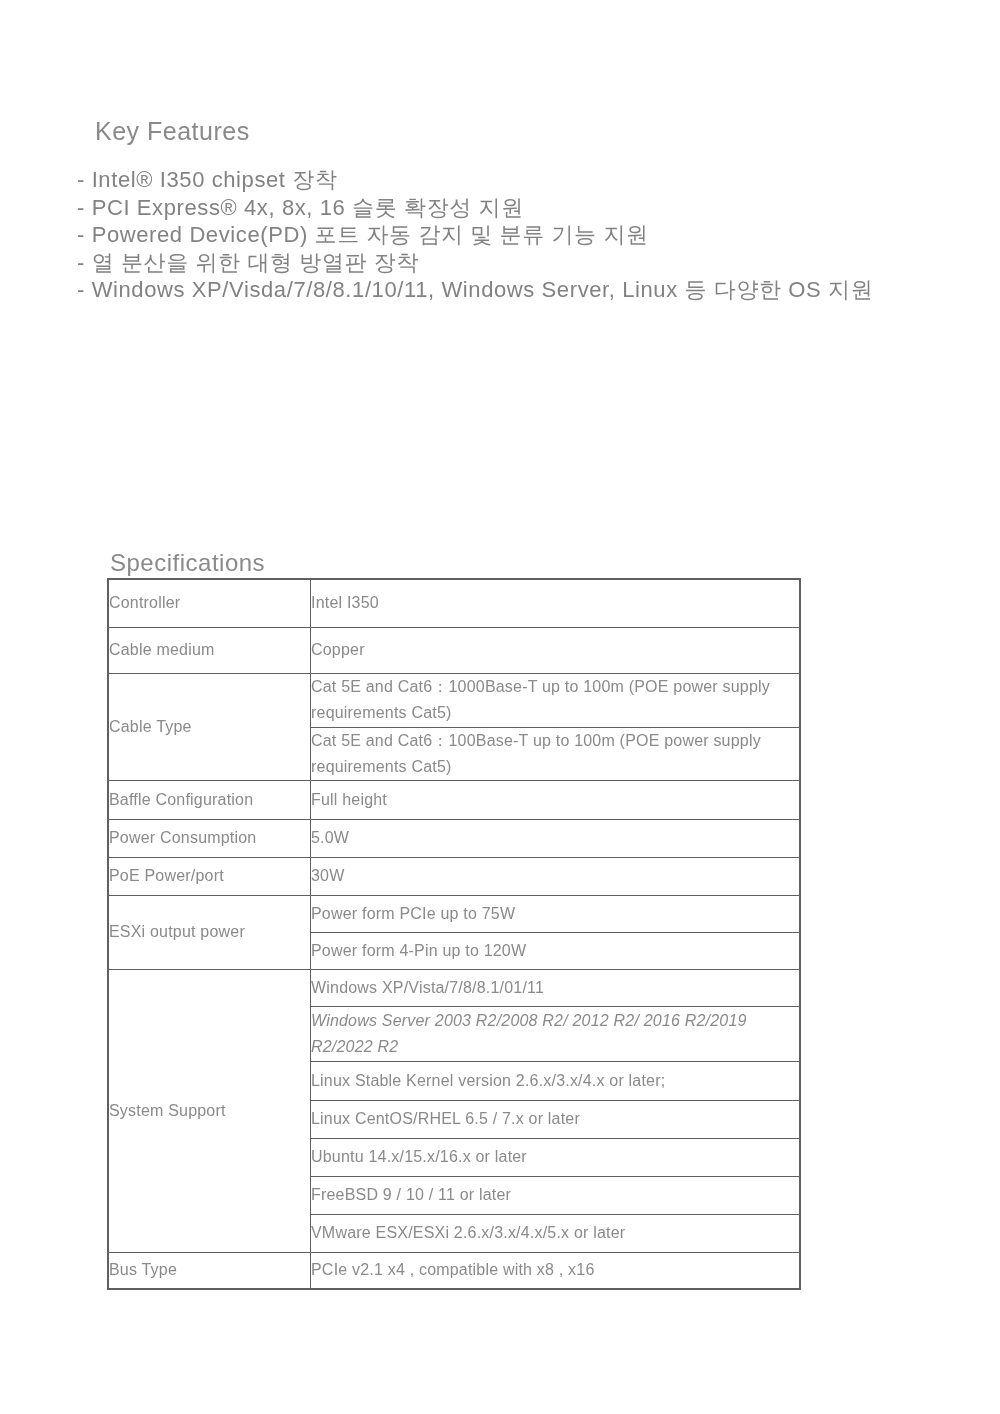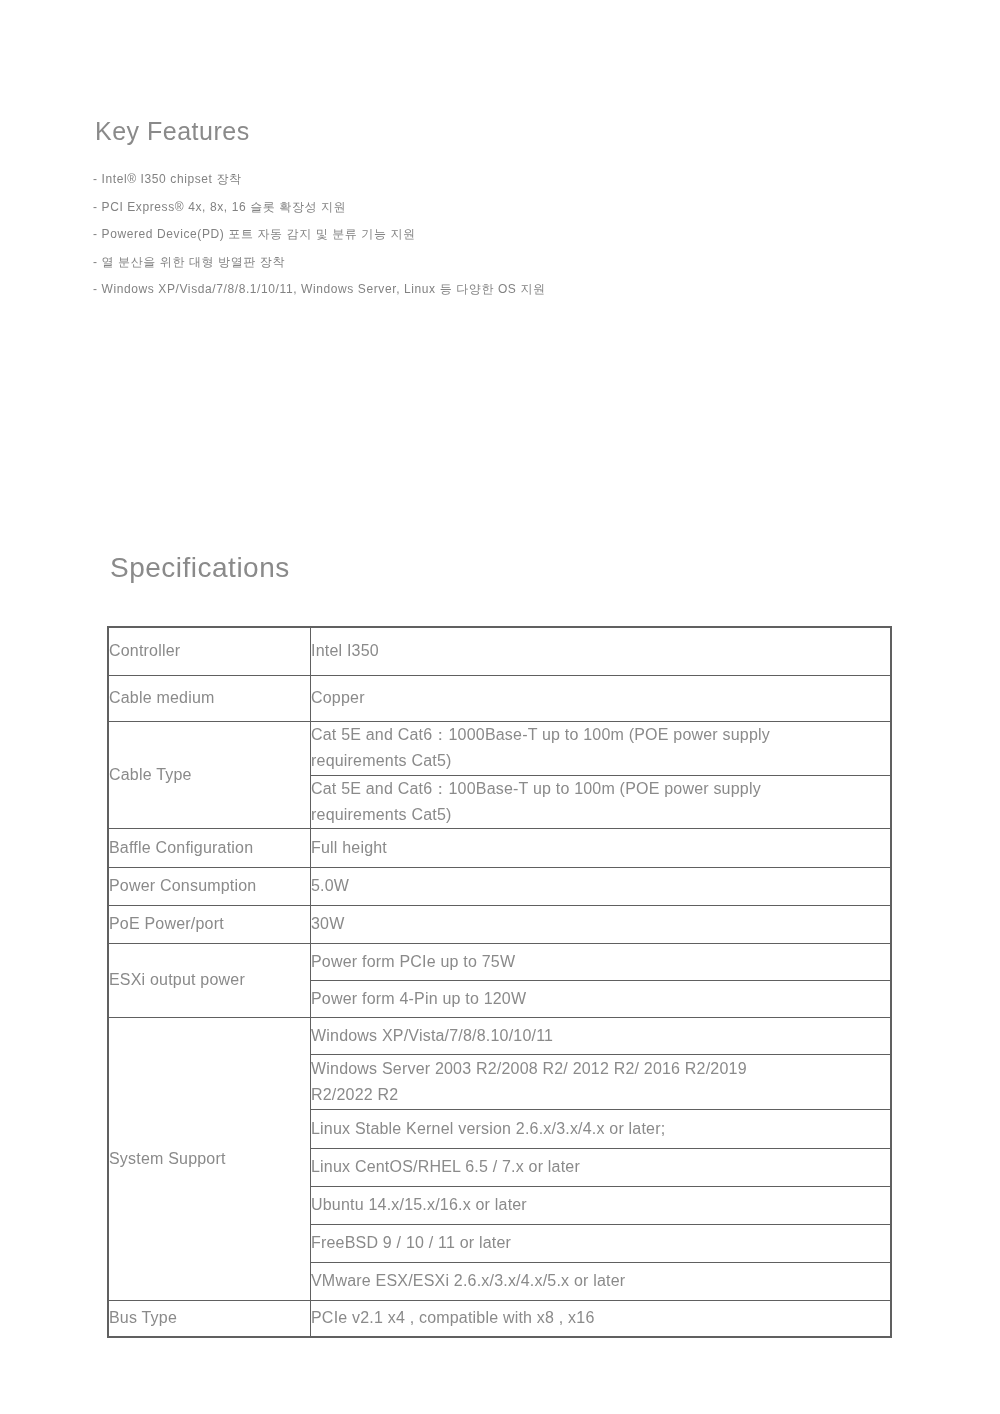--- a/index.html
+++ b/index.html
@@ -19,52 +19,51 @@
     position: absolute;
     left: 95px;
     top: 100px;
     font-size: 25px;
     font-weight: 400;
     letter-spacing: 0.5px;
     color: #8a8a8a;
   }
   .kf-list {
     position: absolute;
-    left: 93px;
+    left: 77px;
     top: 166px;
     margin: 0;
     padding: 0;
     list-style: none;
-    font-size: 12px;
+    font-size: 22px;
     line-height: 27.5px;
     letter-spacing: 0.6px;
     color: #828282;
     white-space: nowrap;
   }
   .spec-title {
     position: absolute;
     left: 110px;
     top: 529px;
-    font-size: 28px;
+    font-size: 24px;
     font-weight: 400;
     letter-spacing: 0.5px;
     color: #8a8a8a;
     text-align: right;
   }
   table.spec-table {
     position: absolute;
     left: 107px;
     top: 578px;
-    width: 785px;
+    width: 694px;
     border-collapse: collapse;
     table-layout: fixed;
     border: 2px solid #606060;
     font-size: 16px;
     color: #8a8a8a;
-    margin-top: 48px;
   }
   table.spec-table td {
     border: 1px solid #606060;
     vertical-align: middle;
     padding: 0;
   }
   td.label {
     width: 201px;
     padding-left: 13px;
     letter-spacing: 0.2px;
@@ -143,24 +142,24 @@
         </td>
       </tr>
       <tr style="height: 37px;">
         <td class="value">
           <div class="value-inner">Power form 4-Pin up to 120W</div>
         </td>
       </tr>
       <tr style="height: 37px;">
         <td class="label" rowspan="7">System Support</td>
         <td class="value">
-          <div class="value-inner">Windows XP/Vista/7/8/8.10/10/11</div>
+          <div class="value-inner">Windows XP/Vista/7/8/8.1/01/11</div>
         </td>
       </tr>
-      <tr style="height: 55px;">
+      <tr style="height: 55px; font-style: italic;">
         <td class="value">
           <div class="value-inner">Windows Server 2003 R2/2008 R2/ 2012 R2/ 2016 R2/2019 R2/2022 R2</div>
         </td>
       </tr>
       <tr style="height: 39px;">
         <td class="value">
           <div class="value-inner">Linux Stable Kernel version 2.6.x/3.x/4.x or later;</div>
         </td>
       </tr>
       <tr style="height: 38px;">

